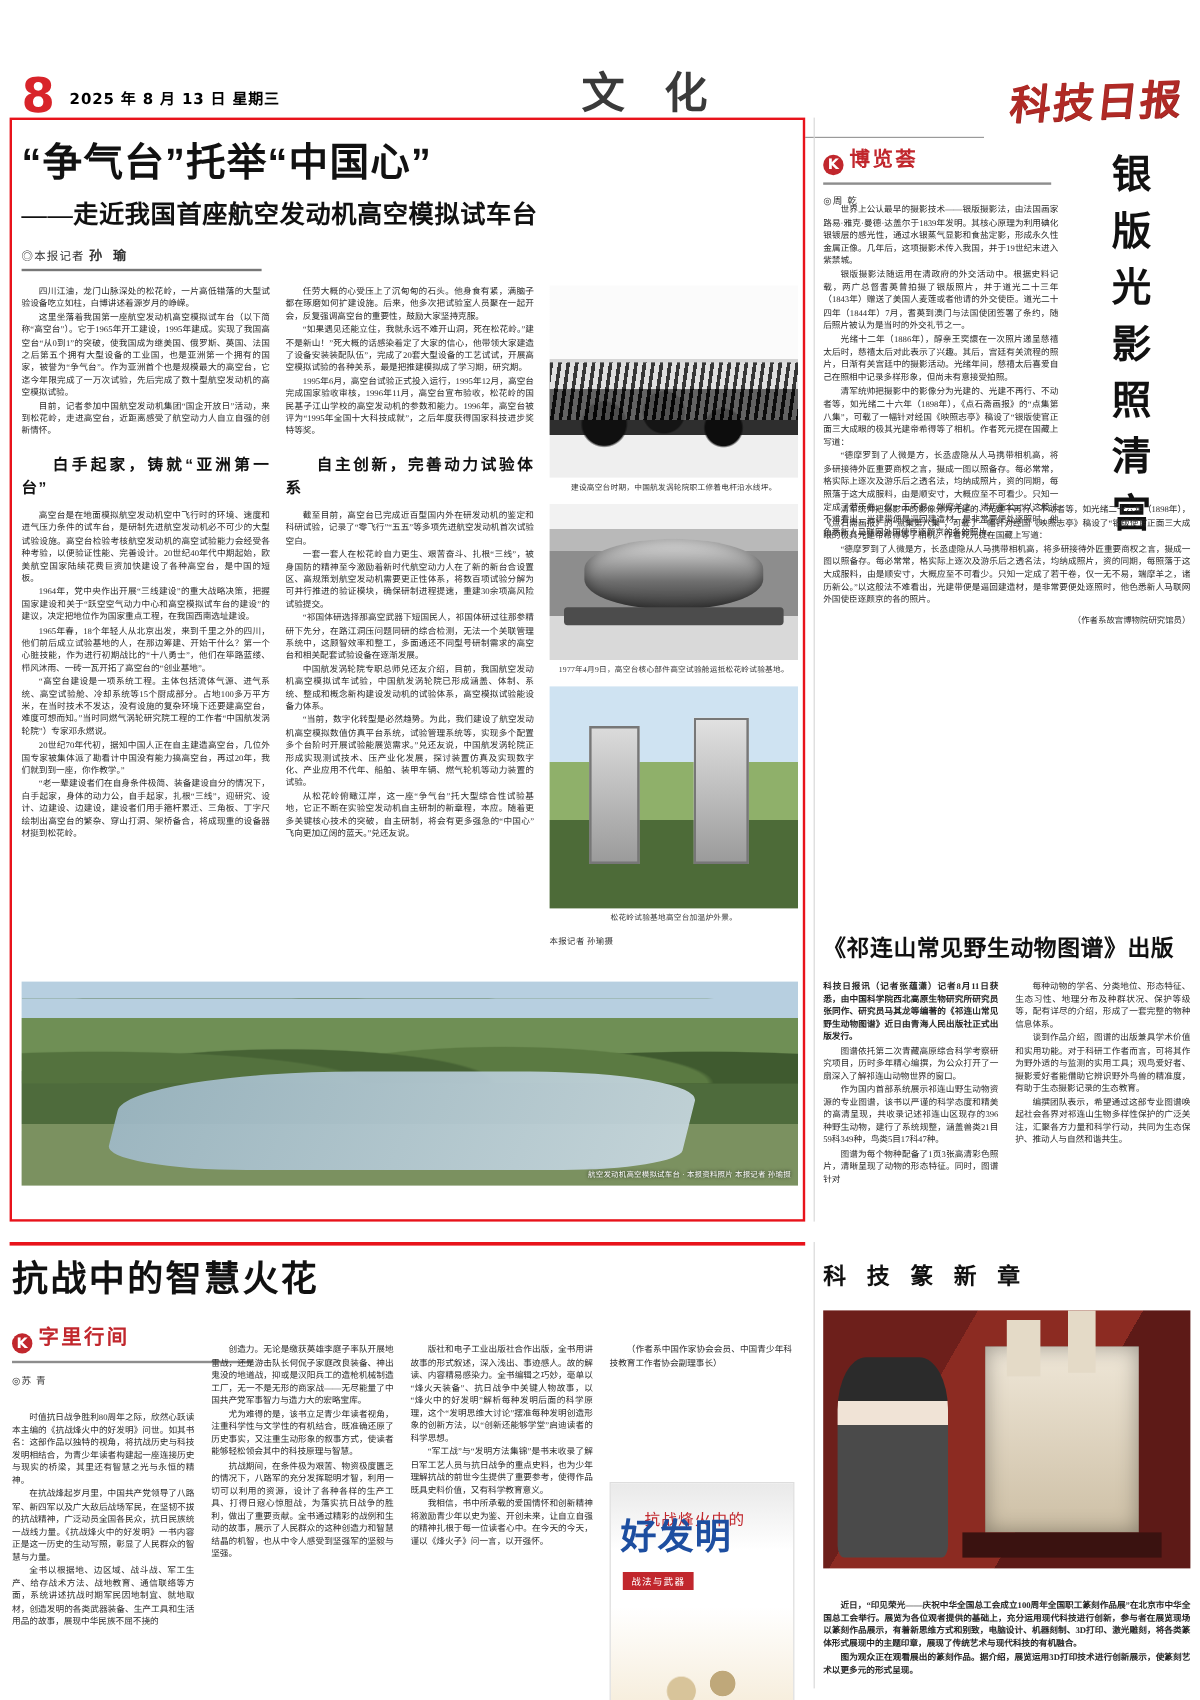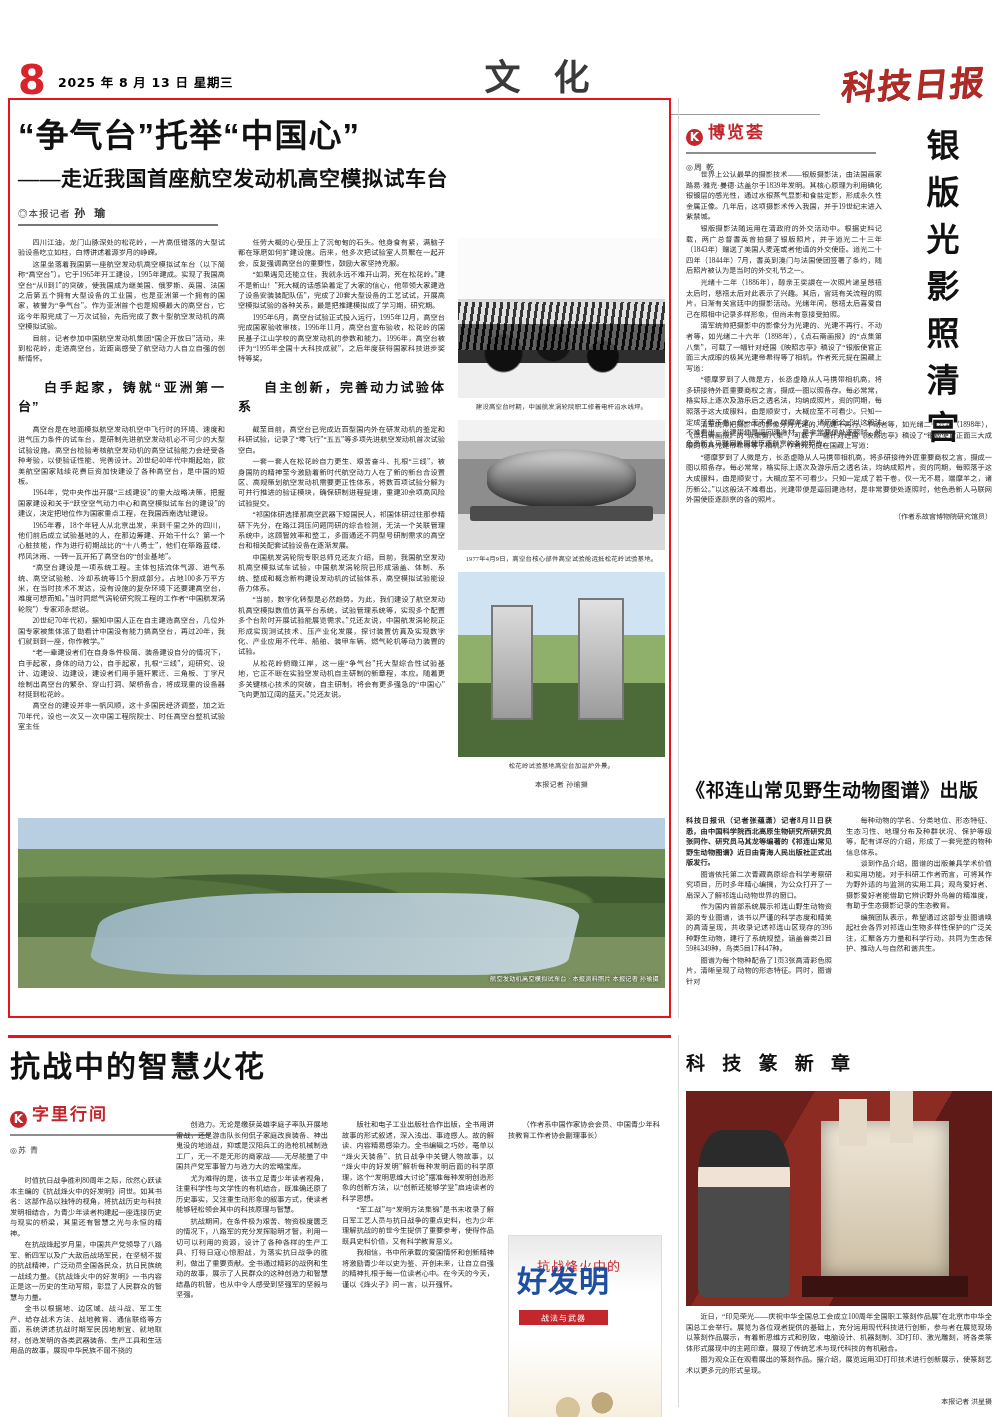--- a/index.html
+++ b/index.html
@@ -92,21 +92,21 @@
     margin:13px 0 9px 0;text-indent:2em;
   }
 
   
   .photocol{position:absolute;left:440px;top:0;width:207px;}
   .ph{width:207px;background:#cfcfcf;position:relative;overflow:hidden;}
   .cap{
     font-size:6.4px;line-height:9px;color:#333;text-align:center;
     margin:4px 0 9px 0;letter-spacing:.2px;
   }
-  .credit{font-size:7px;text-align:center;color:#333;margin-top:3px;letter-spacing:.3px;}
+  .credit{font-size:7px;text-align:left;color:#333;margin-top:3px;letter-spacing:.3px;}
 
   
   .ph-a{height:160px;background:
     radial-gradient(circle at 22% 72%,#101010 0 9%,transparent 10%),
     radial-gradient(circle at 46% 66%,#151515 0 11%,transparent 12%),
     radial-gradient(circle at 70% 74%,#0d0d0d 0 8%,transparent 9%),
     linear-gradient(#fbfbfb 0 38%,#d6d6d6 38% 54%,#2e2e2e 54% 78%,#efefef 78% 100%);}
   .ph-a:after{content:"";position:absolute;left:0;top:40%;width:100%;height:30%;
     background:repeating-linear-gradient(98deg,rgba(0,0,0,.75) 0 3px,rgba(255,255,255,.25) 3px 7px);}
   .ph-b{height:130px;background:linear-gradient(#f2f2f2 0 16%,#b9b9b9 16% 30%,#8d8d8d 30% 72%,#d9d9d9 72% 100%);}
@@ -203,21 +203,21 @@
     position:absolute;left:498px;top:115px;width:152px;height:215px;
     background:linear-gradient(#fdfdfd 0 12%,#ffffff 12% 100%);
     border:1px solid #ddd;overflow:hidden;
   }
   .bc-top{height:26%;background:linear-gradient(#e9e9e9,#ffffff);position:relative;}
   .bc-t1{position:absolute;left:8px;top:20px;font-family:"Liberation Sans",sans-serif;
     font-weight:normal;font-size:13px;color:#c1272d;letter-spacing:1px;margin-left:20px;}
   .bc-t2{position:absolute;left:8px;top:30px;font-family:"Liberation Sans",sans-serif;
     font-weight:bold;font-size:30px;color:#1d4ea0;letter-spacing:1px;line-height:32px;}
   .bc-tag{position:absolute;left:10px;top:74px;background:#c1272d;color:#fff;
-    font-size:8px;padding:2px 22px;letter-spacing:1px;}
+    font-size:8px;padding:2px 7px;letter-spacing:1px;}
   .bc-art{position:absolute;left:0;bottom:0;width:100%;height:52%;
     background:linear-gradient(#ffffff,#f3e7cf);}
   .bc-art:before{content:"";position:absolute;left:12%;bottom:14%;width:76%;height:4px;background:#c1272d;}
   .bc-art:after{content:"";position:absolute;left:22%;bottom:22%;width:56%;height:38%;
     background:radial-gradient(circle at 30% 60%,#d8c49a 0 18%,transparent 19%),
                radial-gradient(circle at 70% 45%,#bfa87a 0 16%,transparent 17%);}
 
   
   .br{position:absolute;left:686px;top:1048px;width:306px;}
   .br-hl{
@@ -236,21 +236,21 @@
   .br-photo .model{
     position:absolute;left:44%;top:14%;width:42%;height:72%;
     background:linear-gradient(#efe7d8,#cdbfa5);
     box-shadow:inset 0 0 18px rgba(0,0,0,.35);
   }
   .br-photo .model:before{content:"";position:absolute;left:14%;top:-14%;width:22%;height:30%;
     background:#e4dac7;}
   .br-photo .model:after{content:"";position:absolute;left:54%;top:-22%;width:18%;height:36%;
     background:#e4dac7;}
   .br-photo .base{position:absolute;left:38%;bottom:4%;width:54%;height:10%;background:#3a1210;}
-  .br-body{margin-top:6px;font-size:7.2px;line-height:10.5px;text-align:justify;color:#2a2a2a;}
+  .br-body{margin-top:26px;font-size:7.2px;line-height:10.5px;text-align:justify;color:#2a2a2a;font-weight:bold;}
   .br-body p{margin:0 0 1px 0;text-indent:2em;}
   .br-credit{text-align:right;font-size:7px;margin-top:20px;color:#333;}
 
   
   .vsep{position:absolute;left:678px;top:98px;width:1px;height:920px;background:#d9d9d9;}
   .vsep2{position:absolute;left:678px;top:1035px;width:1px;height:372px;background:#d9d9d9;}
 </style>
 </head>
 <body>
 
@@ -301,21 +301,20 @@
           <p>目前，记者参加中国航空发动机集团“国企开放日”活动，来到松花岭，走进高空台，近距离感受了航空动力人自立自强的创新情怀。</p>
 
           <div class="subhead">白手起家，铸就“亚洲第一台”</div>
 
           <p>高空台是在地面模拟航空发动机空中飞行时的环境、速度和进气压力条件的试车台，是研制先进航空发动机必不可少的大型试验设施。高空台检验考核航空发动机的高空试验能力会经受各种考验，以便验证性能、完善设计。20世纪40年代中期起始，欧美航空国家陆续花费巨资加快建设了各种高空台，是中国的短板。</p>
           <p>1964年，党中央作出开展“三线建设”的重大战略决策，把握国家建设和关于“跃空空气动力中心和高空模拟试车台的建设”的建议，决定把地位作为国家重点工程，在我国西南选址建设。</p>
           <p>1965年春，18个年轻人从北京出发，来到千里之外的四川，他们前后成立试验基地的人，在那边筹建、开始干什么？第一个心脏技能，作为进行初期战比的“十八勇士”，他们在筚路蓝缕、栉风沐雨、一砖一瓦开拓了高空台的“创业基地”。</p>
           <p>“高空台建设是一项系统工程。主体包括流体气源、进气系统、高空试验舱、冷却系统等15个厨成部分。占地100多万平方米，在当时技术不发达，没有设施的复杂环境下还要建高空台，难度可想而知。”当时同燃气涡轮研究院工程的工作者“中国航发涡轮院”）专家邓永燃说。</p>
           <p>20世纪70年代初，据知中国人正在自主建造高空台，几位外国专家被集体派了勘看计中国没有能力搞高空台，再过20年，我们就到到一座，你作教学。”</p>
           <p>“老一辈建设者们在自身条件极简、装备建设自分的情况下，白手起家，身体的动力公，自手起家，扎根“三线”，迎研究、设计、边建设、边建设，建设者们用手箍杆累迁、三角板、丁字尺绘制出高空台的繁杂、穿山打洞、架桥备合，将成现重的设备器材挺到松花岭。</p>
-          <p>高空台的建设并非一帆风顺，这十多国民经济调整，加之近70年代，设也一次又一次中国工程院院士、时任高空台整机试验室主任</p>
         </div>
 
         <div class="col c2">
           <p>任劳大概的心受压上了沉甸甸的石头。他身食有紧，满脑子都在琢磨如何扩建设施。后来，他多次把试验室人员聚在一起开会，反复强调高空台的重要性，鼓励大家坚持克服。</p>
           <p>“如果遇见还能立住，我就永远不难开山洞，死在松花岭。”建不是新山！”死大概的话感染着定了大家的信心，他带领大家建造了设备安装装配队伍”，完成了20套大型设备的工艺试试，开展高空模拟试验的各种关系，最是把推建模拟成了学习期，研究期。</p>
           <p>1995年6月，高空台试验正式投入运行，1995年12月，高空台完成国家验收审核，1996年11月，高空台宣布验收，松花岭的国民基子江山学校的高空发动机的参数和能力。1996年，高空台被评为“1995年全国十大科技成就”，之后年度获得国家科技进步奖特等奖。</p>
 
           <div class="subhead">自主创新，完善动力试验体系</div>
 
           <p>截至目前，高空台已完成近百型国内外在研发动机的鉴定和科研试验，记录了“零飞行”“五五”等多项先进航空发动机首次试验空白。</p>

